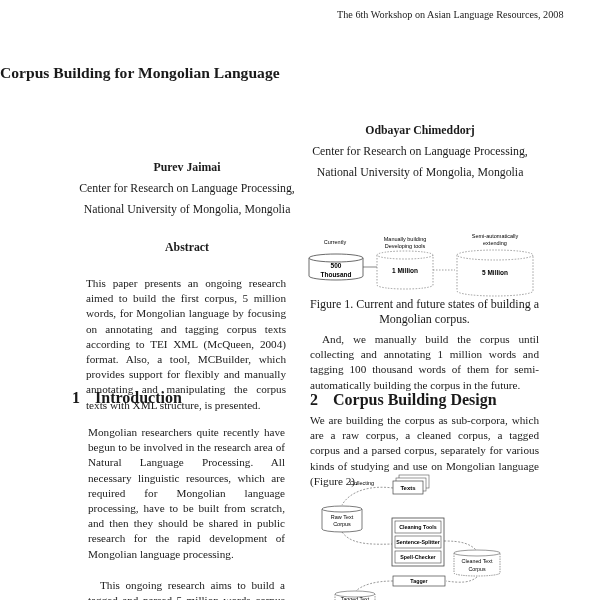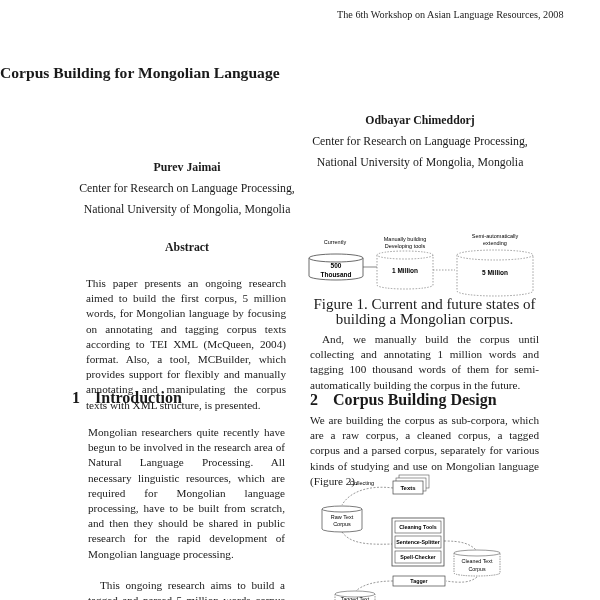--- a/index.html
+++ b/index.html
@@ -5,35 +5,35 @@
   html, body { margin: 0; padding: 0; background: #ffffff; }
   body { width: 600px; height: 600px; overflow: hidden; position: relative;
          font-family: "Liberation Serif", "DejaVu Serif", serif; color: #1a1a1a; }
   .abs { position: absolute; }
   .running-head { left: 337px; top: 9px; font-size: 10.2px; white-space: nowrap; color: #222; }
   .title { left: 0; width: 600px; top: 64px; text-align: left; font-weight: bold; font-size: 15.6px; }
   .author { text-align: center; font-size: 11.8px; line-height: 21px; }
   .author .name { font-weight: bold; }
   .author .email { font-family: "Liberation Mono", "DejaVu Sans Mono", monospace; font-size: 11px; }
   .a1 { left: 72px; width: 230px; top: 110px; margin-top: 47px; }
-  .a2 { left: 305px; width: 230px; top: 110px; }
+  .a2 { left: 305px; width: 230px; top: 120px; }
   .abstract-title { left: 72px; width: 230px; top: 240px; text-align: center; font-weight: bold; font-size: 11.8px; }
   .abstract-body { left: 86px; width: 200px; top: 276px; font-size: 11.2px; line-height: 15.2px; text-align: justify; }
   .section-head { font-weight: bold; font-size: 16px; white-space: nowrap; }
   .section-head .num { display: inline-block; width: 23px; }
   .s1 { left: 72px; top: 389px; }
   .s2 { left: 310px; top: 391px; }
   .para { font-size: 11.2px; line-height: 15.2px; text-align: justify; }
   .p-intro { left: 72px; width: 229px; top: 409px; }
   .p-intro p { margin: 16px; }
   .p-intro p + p { text-indent: 12px; }
   .p-right1 { left: 310px; width: 229px; top: 332px; text-indent: 12px; }
   .p-right2 { left: 310px; width: 229px; top: 413px; }
   .fig1 { left: 305px; top: 233px; width: 240px; height: 70px; }
-  .fig1-caption { left: 310px; width: 229px; top: 297px; text-align: center; font-size: 15px; line-height: 15px; }
+  .fig1-caption { left: 310px; width: 229px; top: 297px; text-align: center; font-size: 12px; line-height: 15px; }
   .fig2 { left: 320px; top: 473px; width: 200px; height: 127px; }
   svg text { font-family: "Liberation Sans", "DejaVu Sans", sans-serif; }
 </style>
 </head>
 <body>
 
 <div class="abs running-head">The 6th Workshop on Asian Language Resources, 2008</div>
 
 <div class="abs title">Corpus Building for Mongolian Language</div>
 

